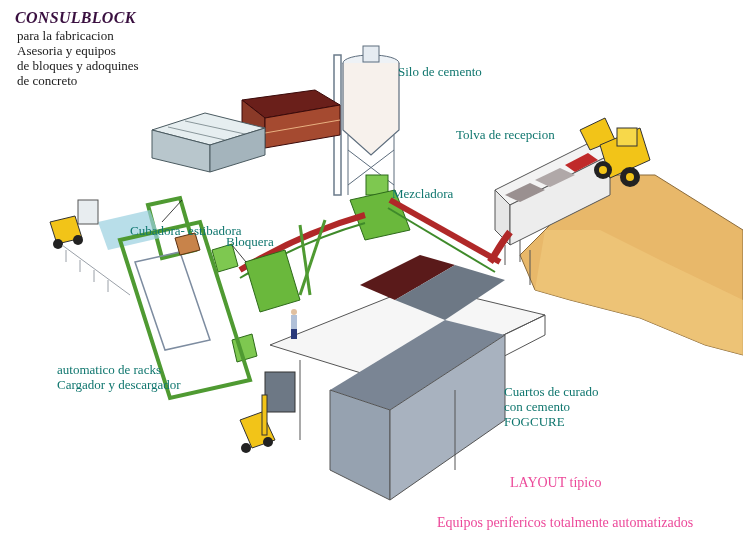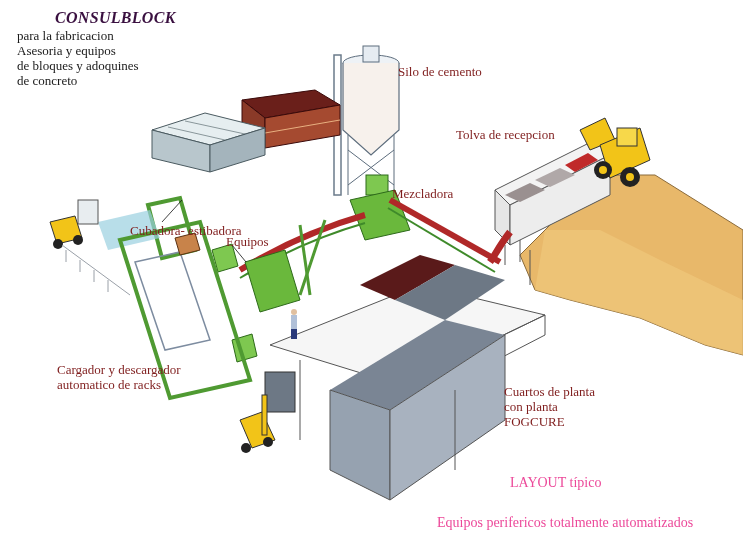--- a/index.html
+++ b/index.html
@@ -1,19 +1,19 @@
 <!DOCTYPE html>
 <html><head>
 <meta charset="utf-8">
 <style>
   html, body { margin:0; padding:0; background:#ffffff; }
   body { width:743px; height:547px; position:relative; overflow:hidden; font-family:"Liberation Serif", "DejaVu Serif", serif; }
   .canvas { position:absolute; left:0; top:0; width:743px; height:547px; }
-  .label { position:absolute; color:#7f1d1d; font-size:13px; line-height:15px; white-space:nowrap; font-family:"Liberation Serif", "DejaVu Serif", serif; }
-  .brand { position:absolute; left:15px; top:9px; font-size:16px; font-style:italic; font-weight:bold; color:#3a1040; letter-spacing:0.3px;margin-left:40px; }
+  .label { position:absolute; color:#0f766e; font-size:13px; line-height:15px; white-space:nowrap; font-family:"Liberation Serif", "DejaVu Serif", serif; }
+  .brand { position:absolute; left:15px; top:9px; font-size:16px; font-style:italic; font-weight:bold; color:#3a1040; letter-spacing:0.3px; }
   .intro { position:absolute; left:17px; top:28px; font-size:13px; line-height:15px; color:#1a1a1a; }
   .intro div { white-space:nowrap; }
   .caption { position:absolute; color:#ec4899; font-size:14px; line-height:17px; white-space:nowrap; }
   svg { position:absolute; left:0; top:0; }
 </style>
 </head>
 <body>
 
 <div class="canvas">
   <svg width="743" height="547" viewBox="0 0 743 547">
@@ -149,26 +149,26 @@
     <div>para la fabricacion</div>
     <div>Asesoria y equipos</div>
     <div>de bloques y adoquines</div>
     <div>de concreto</div>
   </div>
 
   <div class="label" style="left:398px; top:64px;">Silo de cemento</div>
   <div class="label" style="left:456px; top:127px;">Tolva de recepcion</div>
   <div class="label" style="left:392px; top:186px;text-align:center;">Mezcladora</div>
   <div class="label" style="left:130px; top:193px;margin-top:30px;">Cubadora- estibadora</div>
-  <div class="label" style="left:226px; top:234px;">Equipos</div>
+  <div class="label" style="left:226px; top:234px;">Bloquera</div>
   <div class="label" style="left:57px; top:362px;">
+    <div>automatico de racks</div>
     <div>Cargador y descargador</div>
-    <div>automatico de racks</div>
   </div>
   <div class="label" style="left:504px; top:384px;">
-    <div>Cuartos de planta</div>
-    <div>con planta</div>
+    <div>Cuartos de curado</div>
+    <div>con cemento</div>
     <div>FOGCURE</div>
   </div>
 
   <div class="caption" style="left:510px; top:474px;">LAYOUT típico</div>
   <div class="caption" style="left:437px; top:514px;text-align:center;">Equipos perifericos totalmente automatizados</div>
 </div>
 
 </body></html>

